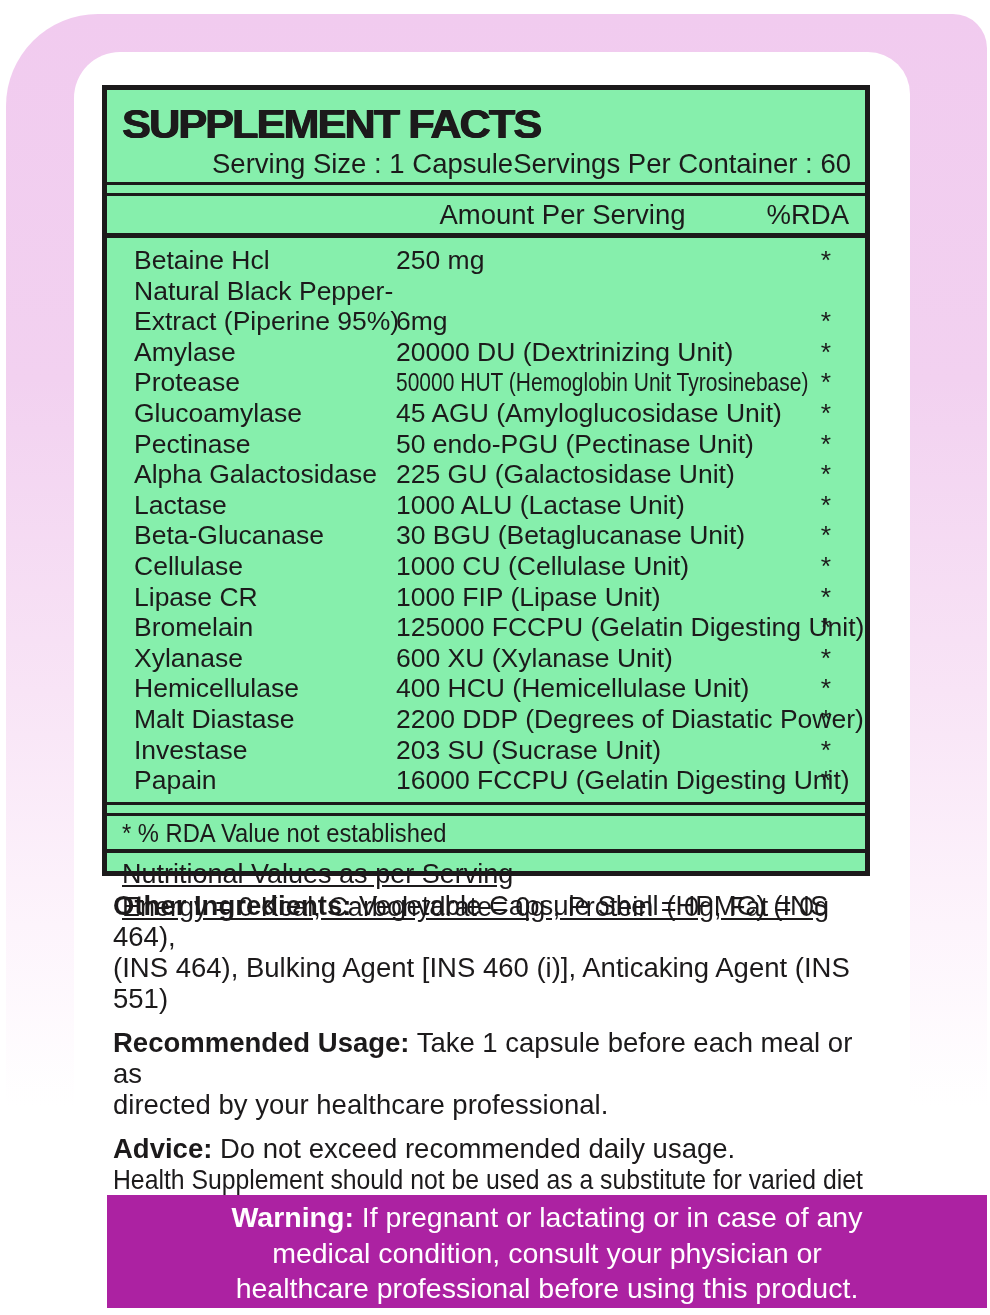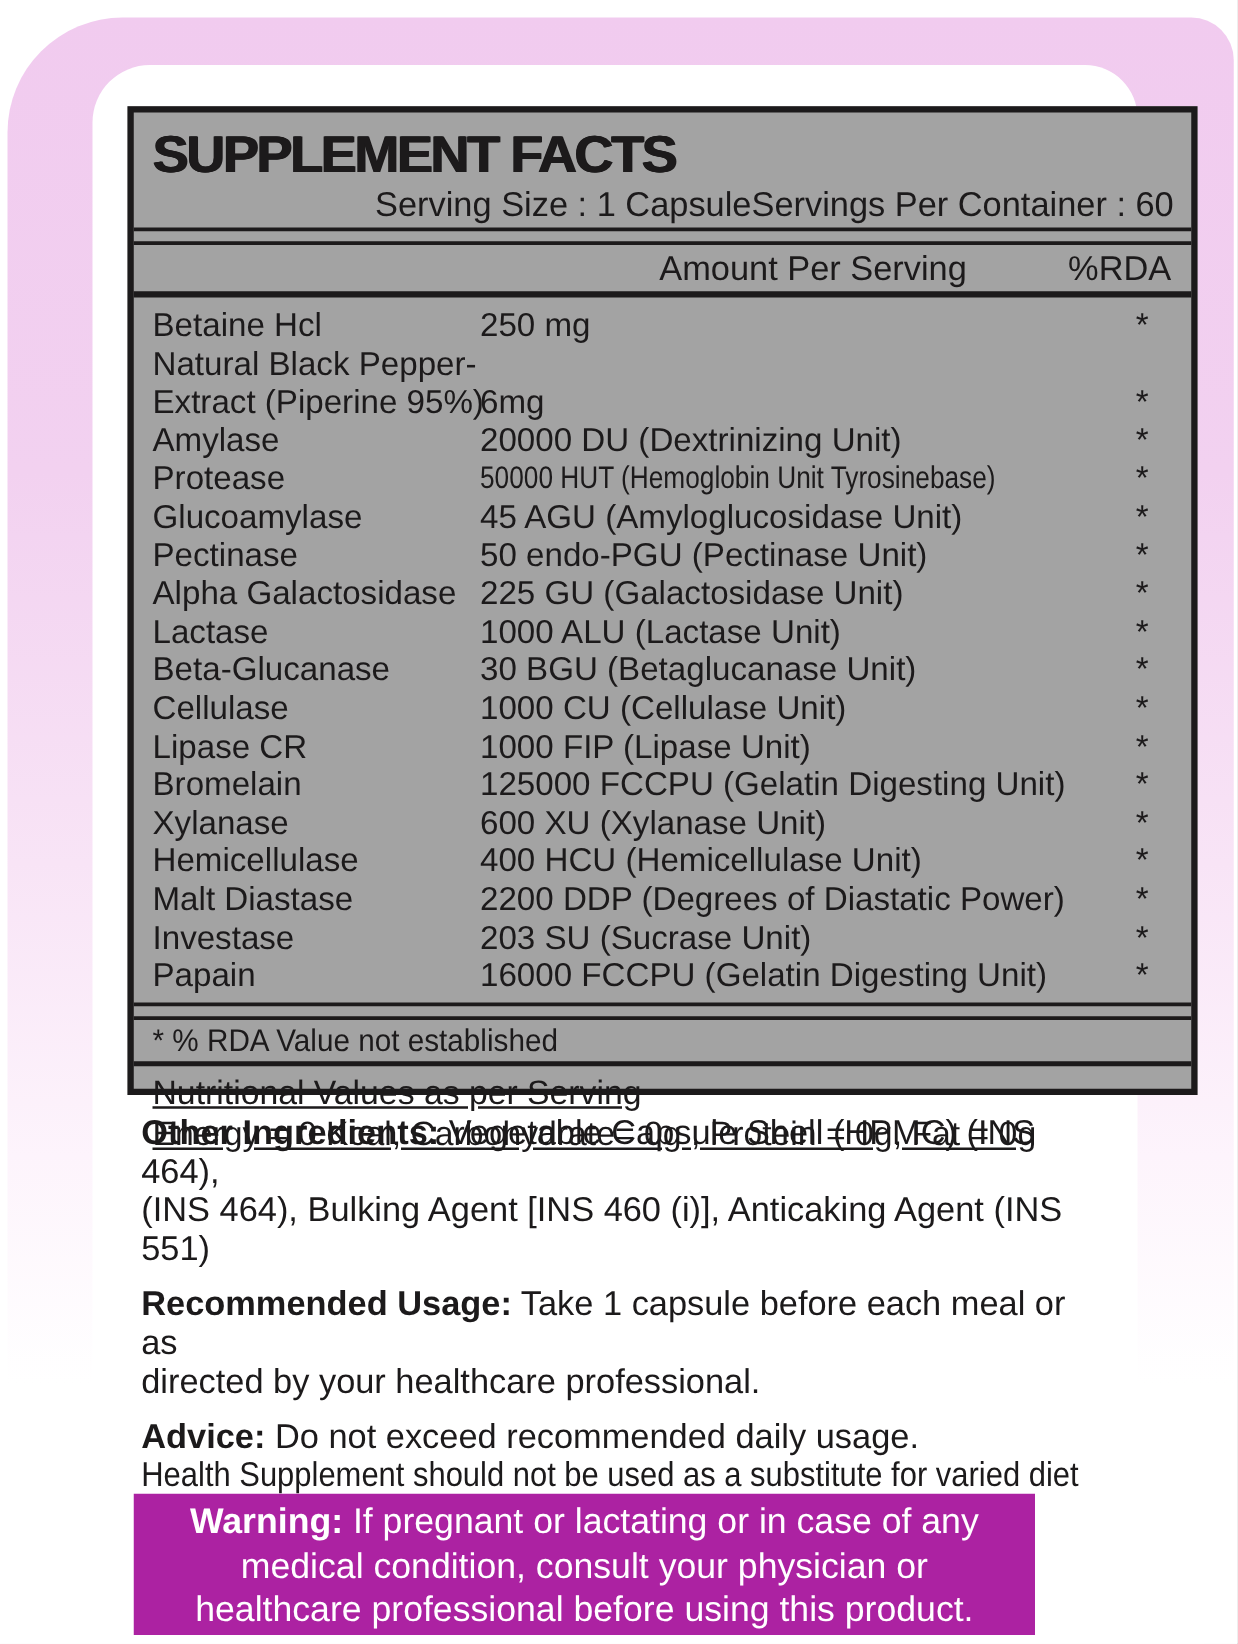--- a/index.html
+++ b/index.html
@@ -5,50 +5,50 @@
   html,body{margin:0;padding:0;background:#fff;}
   .stage{position:relative;width:990px;height:1315px;background:#fff;overflow:hidden;
          font-family:"Liberation Sans", sans-serif;color:#1c1a1b;}
   .pink-bg{position:absolute;left:6px;top:14px;right:3px;bottom:0;
            border-radius:92px 34px 26px 26px;
            background:linear-gradient(180deg,#f1cbef 0%,#f2d1f0 28%,#f8e4f6 52%,#fdf4fc 70%,#ffffff 84%);}
   .card{position:absolute;left:74px;top:52px;width:836px;bottom:0;background:#fff;
         border-radius:46px 42px 0 0;}
 
   
-  .facts{position:absolute;left:28px;top:33px;width:856px;height:791px;
-         border:5px solid #1c1a1b;box-sizing:border-box;background:#a3a3a3;}
+  .facts{position:absolute;left:28px;top:33px;width:768px;height:791px;
+         border:5px solid #1c1a1b;box-sizing:border-box;background:#86efac;}
   .title{margin:13px 14px 0 15px;font-size:45px;font-weight:bold;line-height:1.0;
          letter-spacing:-2px;transform:scale(0.96,0.92);transform-origin:left top;
          text-shadow:0.8px 0 0 #1c1a1b,-0.4px 0 0 #1c1a1b;white-space:nowrap;}
   .serving-row{display:flex;justify-content:flex-end;margin:1px 14px 0 15px;
                font-size:27.5px;line-height:30px;}
   .rule-dbl{height:8px;border-top:3px solid #1c1a1b;border-bottom:3px solid #1c1a1b;
             margin:3px 0 0 0;}
   .head-row{display:flex;justify-content:flex-end;align-items:baseline;gap:81px;
             margin:3px 16px 0 15px;font-size:27.5px;line-height:31px;}
   .rule-thick{height:5px;background:#1c1a1b;margin-top:3px;}
   .rule-med{height:4px;background:#1c1a1b;}
   .rows{margin:7px 16px 0 15px;}
-  .row{position:relative;font-size:26.5px;line-height:30.6px;white-space:nowrap;}
+  .row{position:relative;font-size:26.5px;line-height:30.6px;white-space:nowrap;margin-left:12px;}
   .c-amt{position:absolute;left:262px;top:0;}
   .c-rda{position:absolute;right:18px;top:0;}
   .sq{display:inline-block;transform:scaleX(0.84);transform-origin:left center;font-size:25px;}
   .foot{margin:4px 14px 2px 15px;font-size:25px;line-height:27px;
         display:inline-block;transform:scaleX(0.95);transform-origin:left center;}
   .nutri{margin:5px 16px 0 15px;font-size:27px;line-height:33.5px;text-decoration:underline;}
 
   
   .sections{position:absolute;left:39px;top:838px;width:772px;}
   .section{margin-bottom:13px;font-size:27.5px;line-height:31px;}
   .section .b{font-weight:bold;text-align:center;}
   .sq93{display:inline-block;transform:scaleX(0.90);transform-origin:left center;white-space:nowrap;}
 
   
-  .warning{position:absolute;left:33px;top:1143px;width:721px;height:113px;
+  .warning{position:absolute;left:33px;top:1143px;width:880px;height:113px;
            background:#ac22a2;color:#ffffff;text-align:center;box-sizing:border-box;
            padding-top:5px;font-size:28.5px;line-height:35.5px;}
   .warning .b{font-weight:bold;}
 </style>
 </head>
 <body>
 
 <div class="stage">
   <div class="pink-bg"></div>
   <div class="card">

